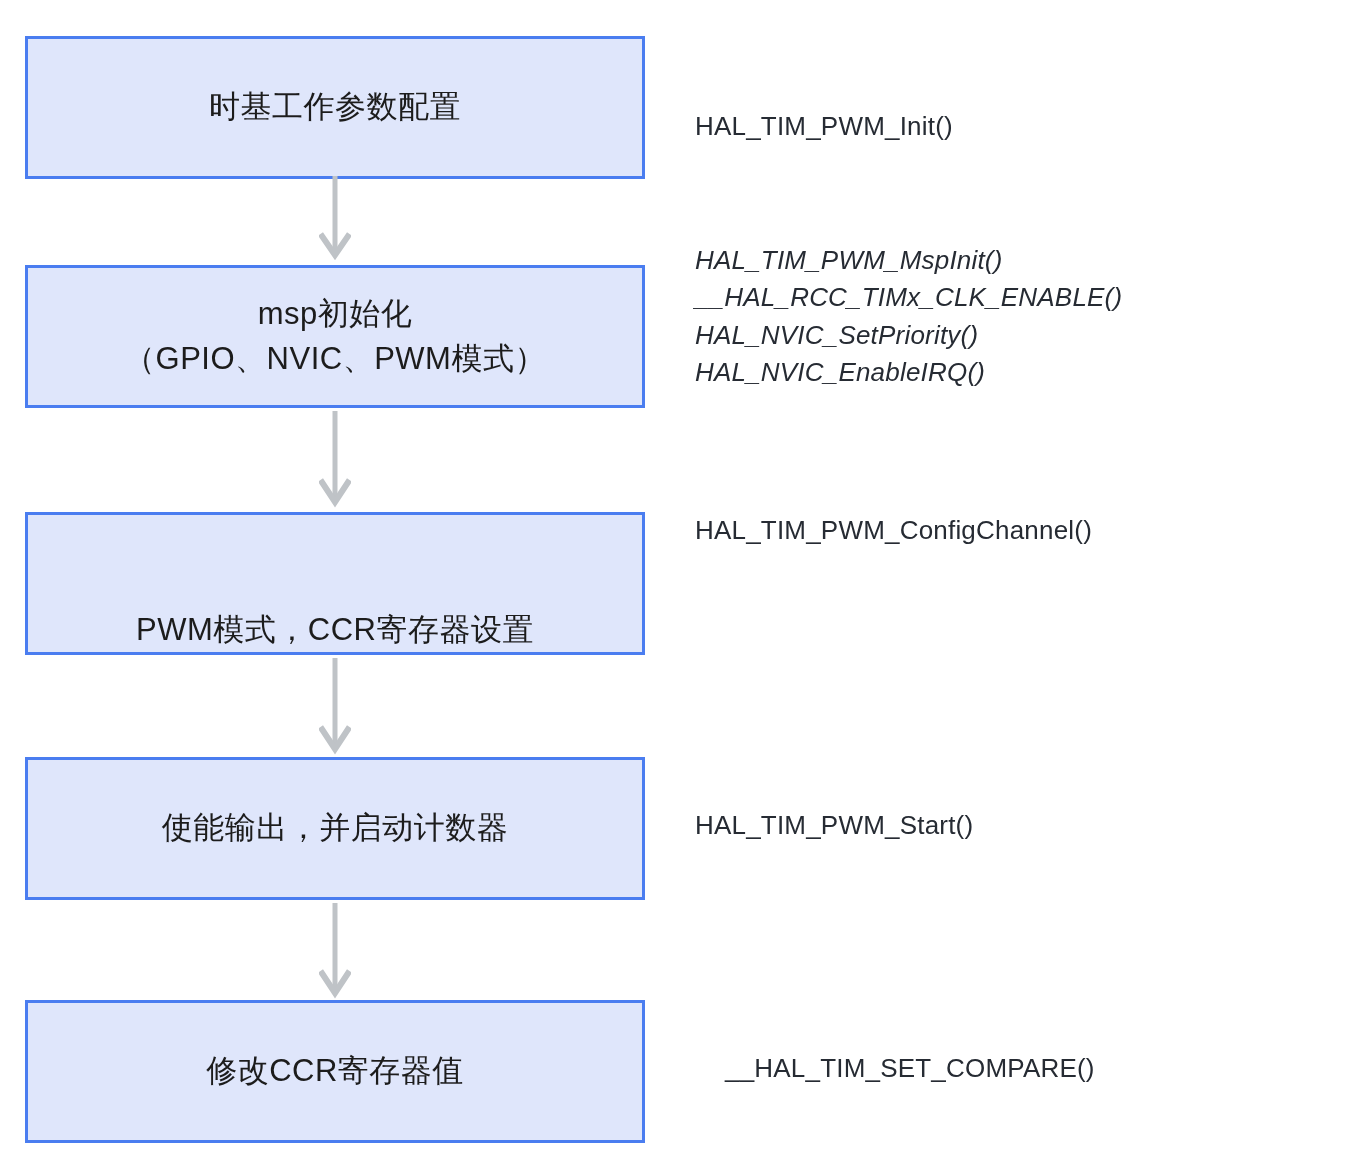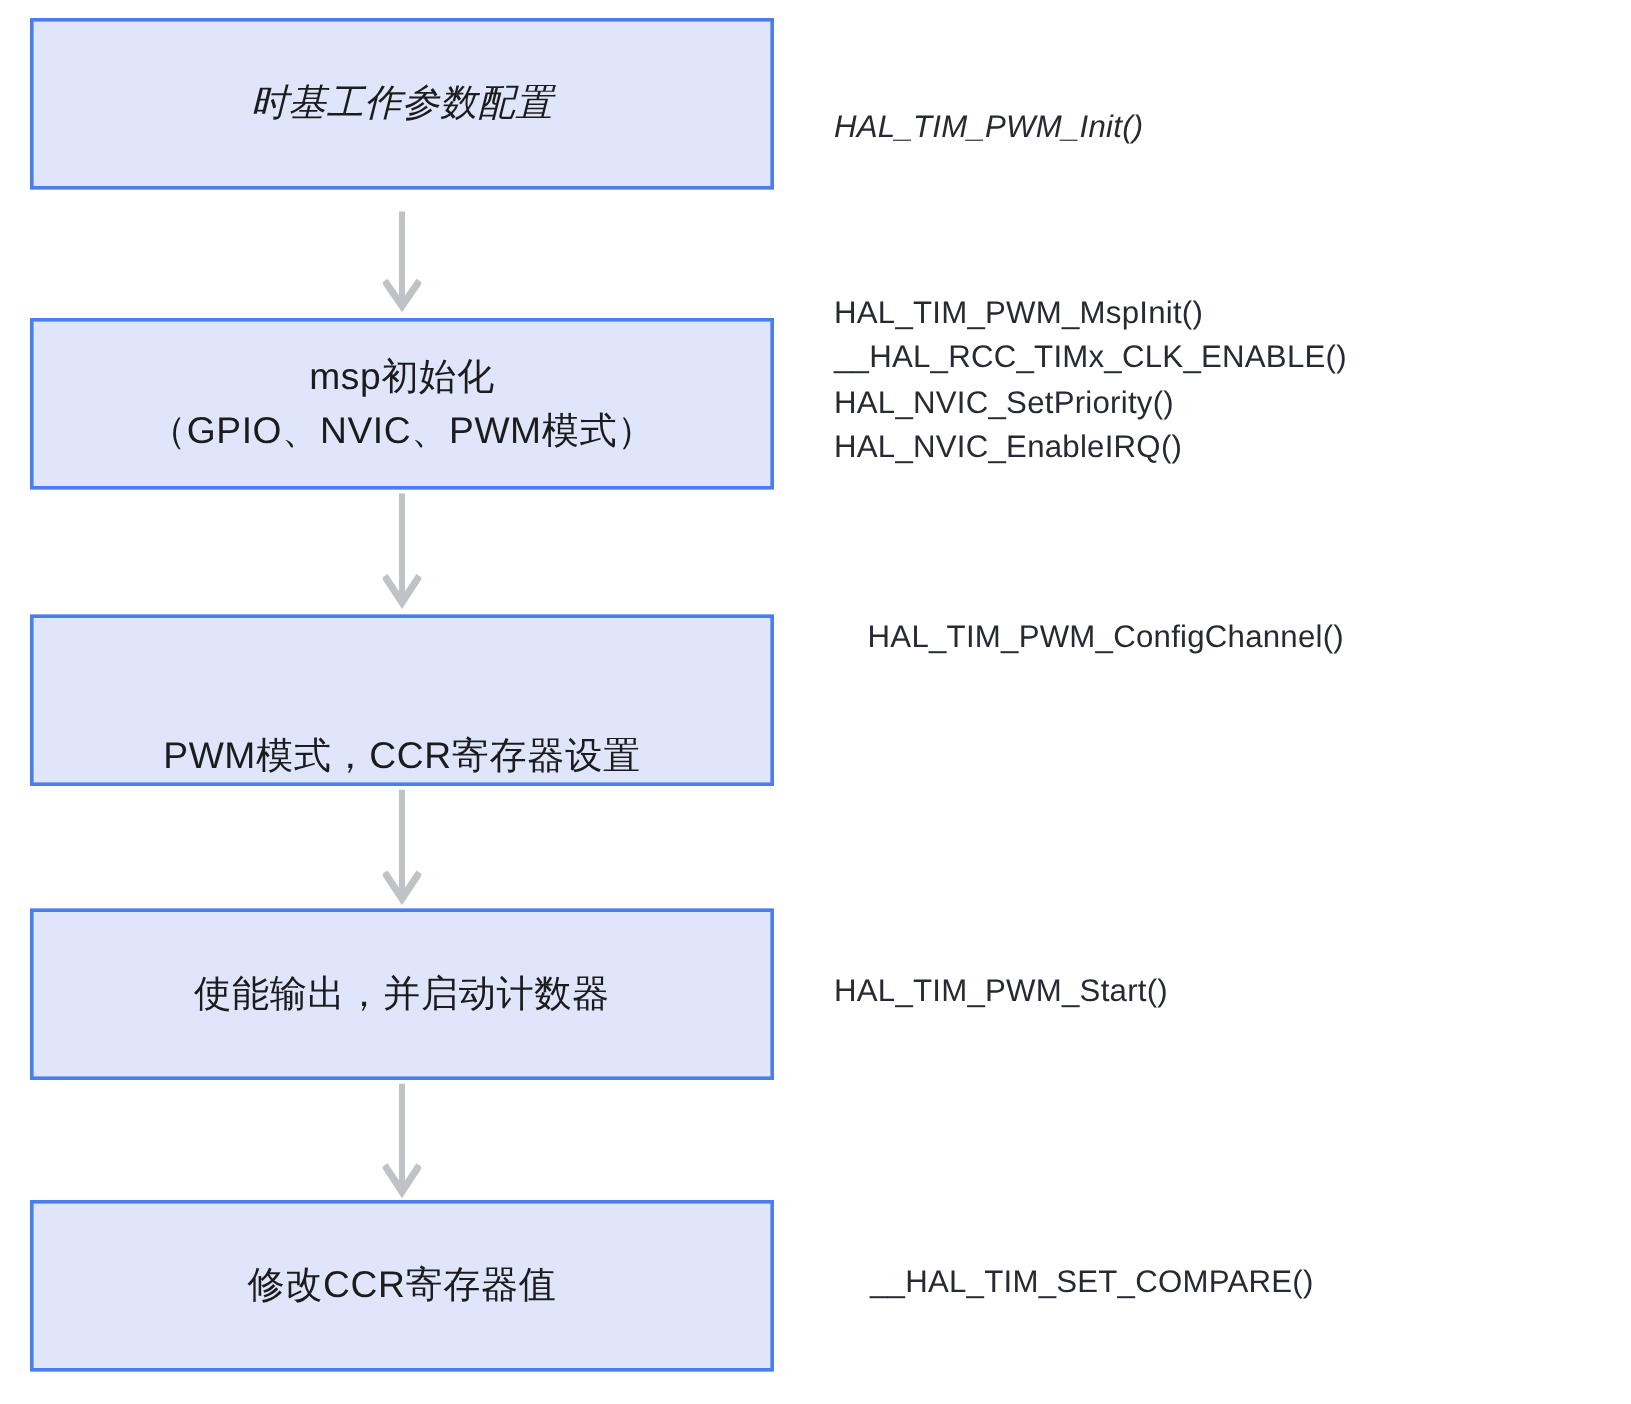--- a/index.html
+++ b/index.html
@@ -72,57 +72,57 @@
     display: block;
     width: 32px;
     height: 100%;
   }
 </style>
 </head>
 <body>
 
 <div id="flowchart">
 
-  <div class="flow-row" style="top:15px; height:143px;font-style:italic;">
+  <div class="flow-row" style="top:36px; height:143px;">
     <div class="node-box" style="top:0; height:143px;">
       <span class="node-label">时基工作参数配置</span>
     </div>
     <div class="api-label" style="top:72px;">HAL_TIM_PWM_Init()</div>
   </div>
 
   <div class="connector" style="top:176px; height:86px;">
     <svg viewBox="0 0 32 86" preserveAspectRatio="none">
       <path d="M16 0 L16 74" stroke="#bfc3c7" stroke-width="5" fill="none"></path>
       <path d="M1.5 58 L16 79 L30.5 58" stroke="#bfc3c7" stroke-width="6" fill="none" stroke-linecap="butt" stroke-linejoin="miter"></path>
     </svg>
   </div>
 
   <div class="flow-row" style="top:265px; height:143px;">
     <div class="node-box" style="top:0; height:143px;">
       <span class="node-label">msp初始化
 （GPIO、NVIC、PWM模式）</span>
     </div>
-    <div class="api-label" style="top:-23px;">HAL_TIM_PWM_MspInit()
+    <div class="api-label" style="top:-23px;font-style:italic;">HAL_TIM_PWM_MspInit()
     __HAL_RCC_TIMx_CLK_ENABLE()
      HAL_NVIC_SetPriority()
      HAL_NVIC_EnableIRQ()</div>
   </div>
 
   <div class="connector" style="top:411px; height:98px;">
     <svg viewBox="0 0 32 98" preserveAspectRatio="none">
       <path d="M16 0 L16 86" stroke="#bfc3c7" stroke-width="5" fill="none"></path>
       <path d="M1.5 69 L16 91 L30.5 69" stroke="#bfc3c7" stroke-width="6" fill="none" stroke-linecap="butt" stroke-linejoin="miter"></path>
     </svg>
   </div>
 
   <div class="flow-row" style="top:512px; height:143px;">
     <div class="node-box" style="top:0; height:143px;align-items:flex-end;">
       <span class="node-label">PWM模式，CCR寄存器设置</span>
     </div>
-    <div class="api-label" style="top:565px; top:auto; margin-top:0;margin-left:28px;">HAL_TIM_PWM_ConfigChannel()</div>
+    <div class="api-label" style="top:565px; top:auto; margin-top:0;">HAL_TIM_PWM_ConfigChannel()</div>
   </div>
 
   <div class="connector" style="top:658px; height:98px;">
     <svg viewBox="0 0 32 98" preserveAspectRatio="none">
       <path d="M16 0 L16 86" stroke="#bfc3c7" stroke-width="5" fill="none"></path>
       <path d="M1.5 69 L16 91 L30.5 69" stroke="#bfc3c7" stroke-width="6" fill="none" stroke-linecap="butt" stroke-linejoin="miter"></path>
     </svg>
   </div>
 
   <div class="flow-row" style="top:757px; height:143px;text-decoration:underline;">

